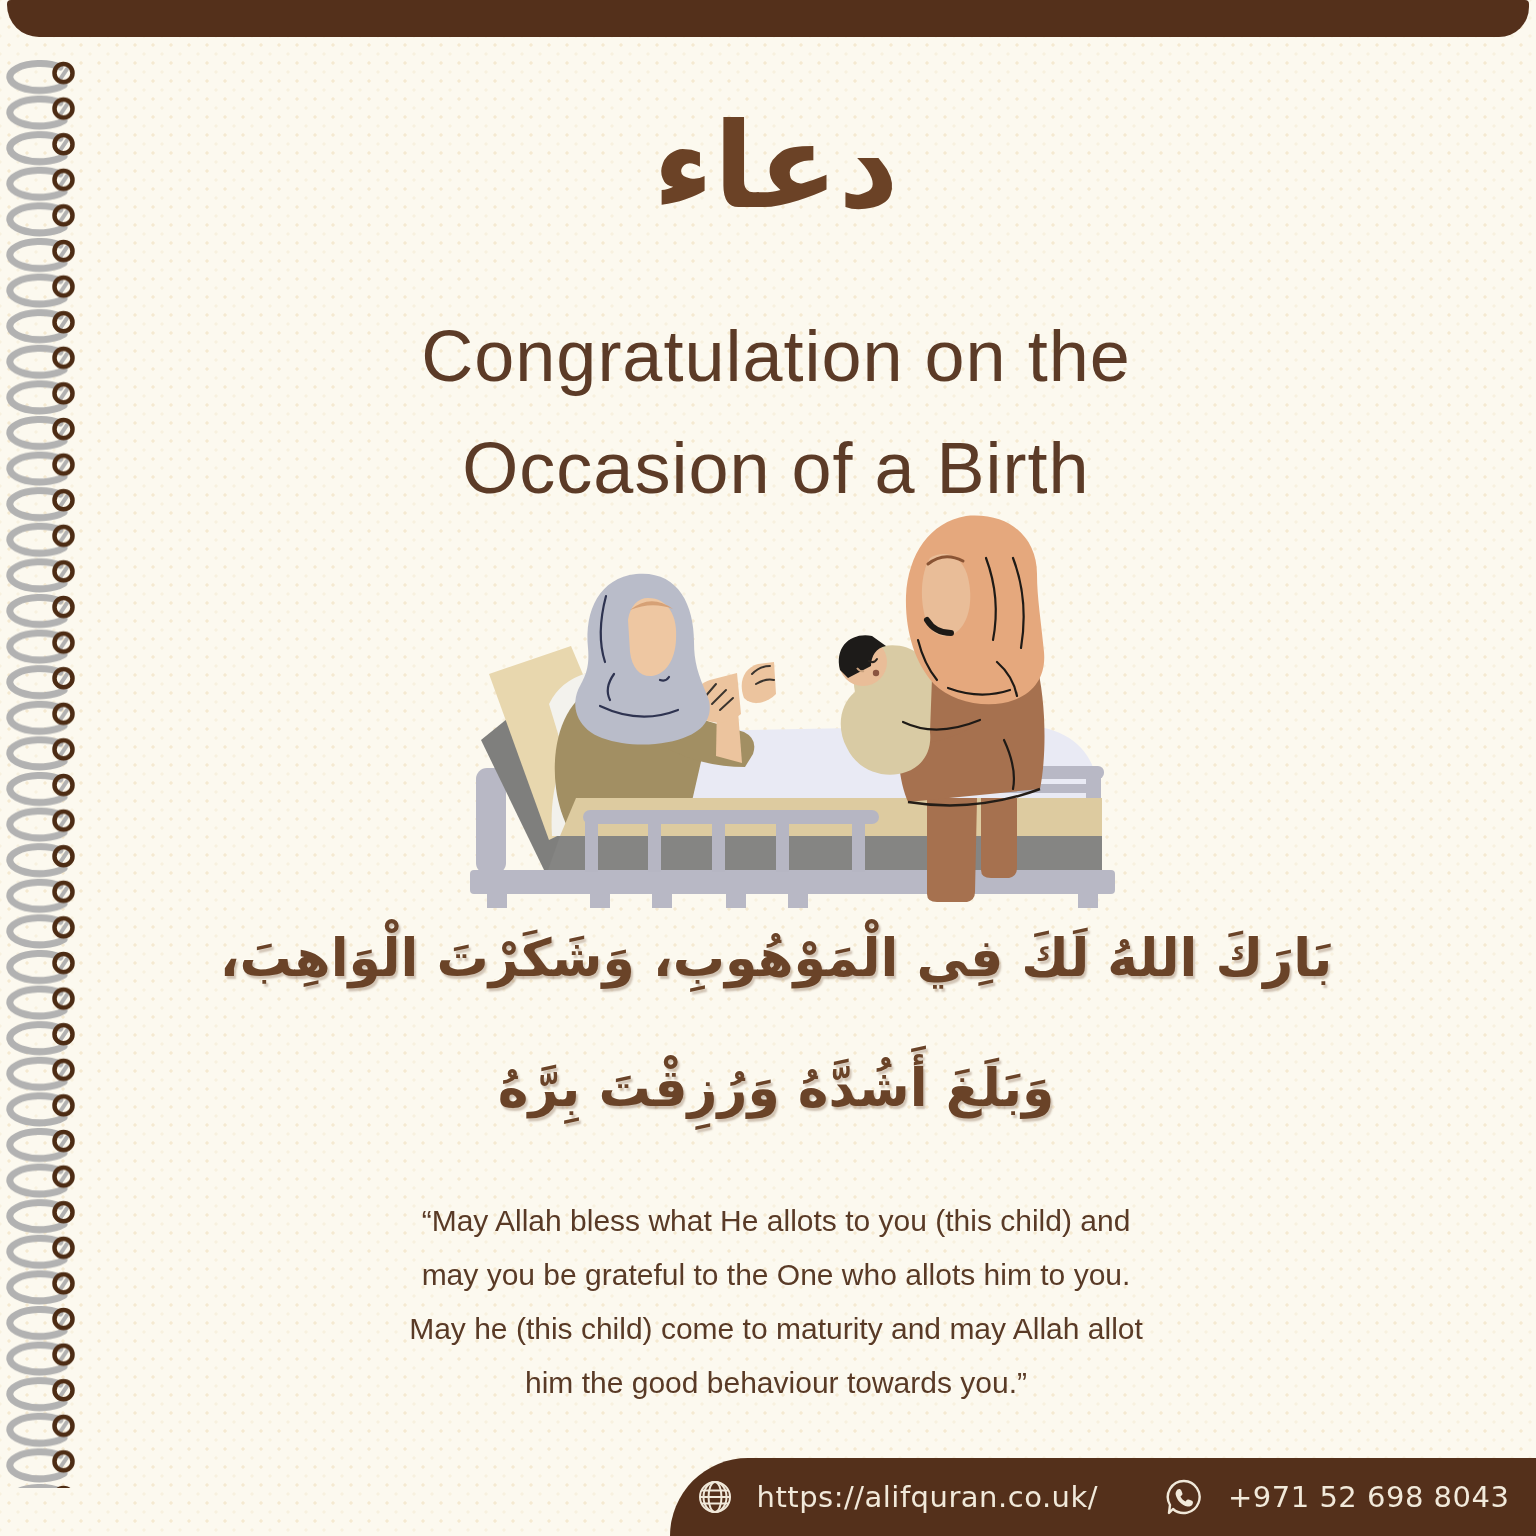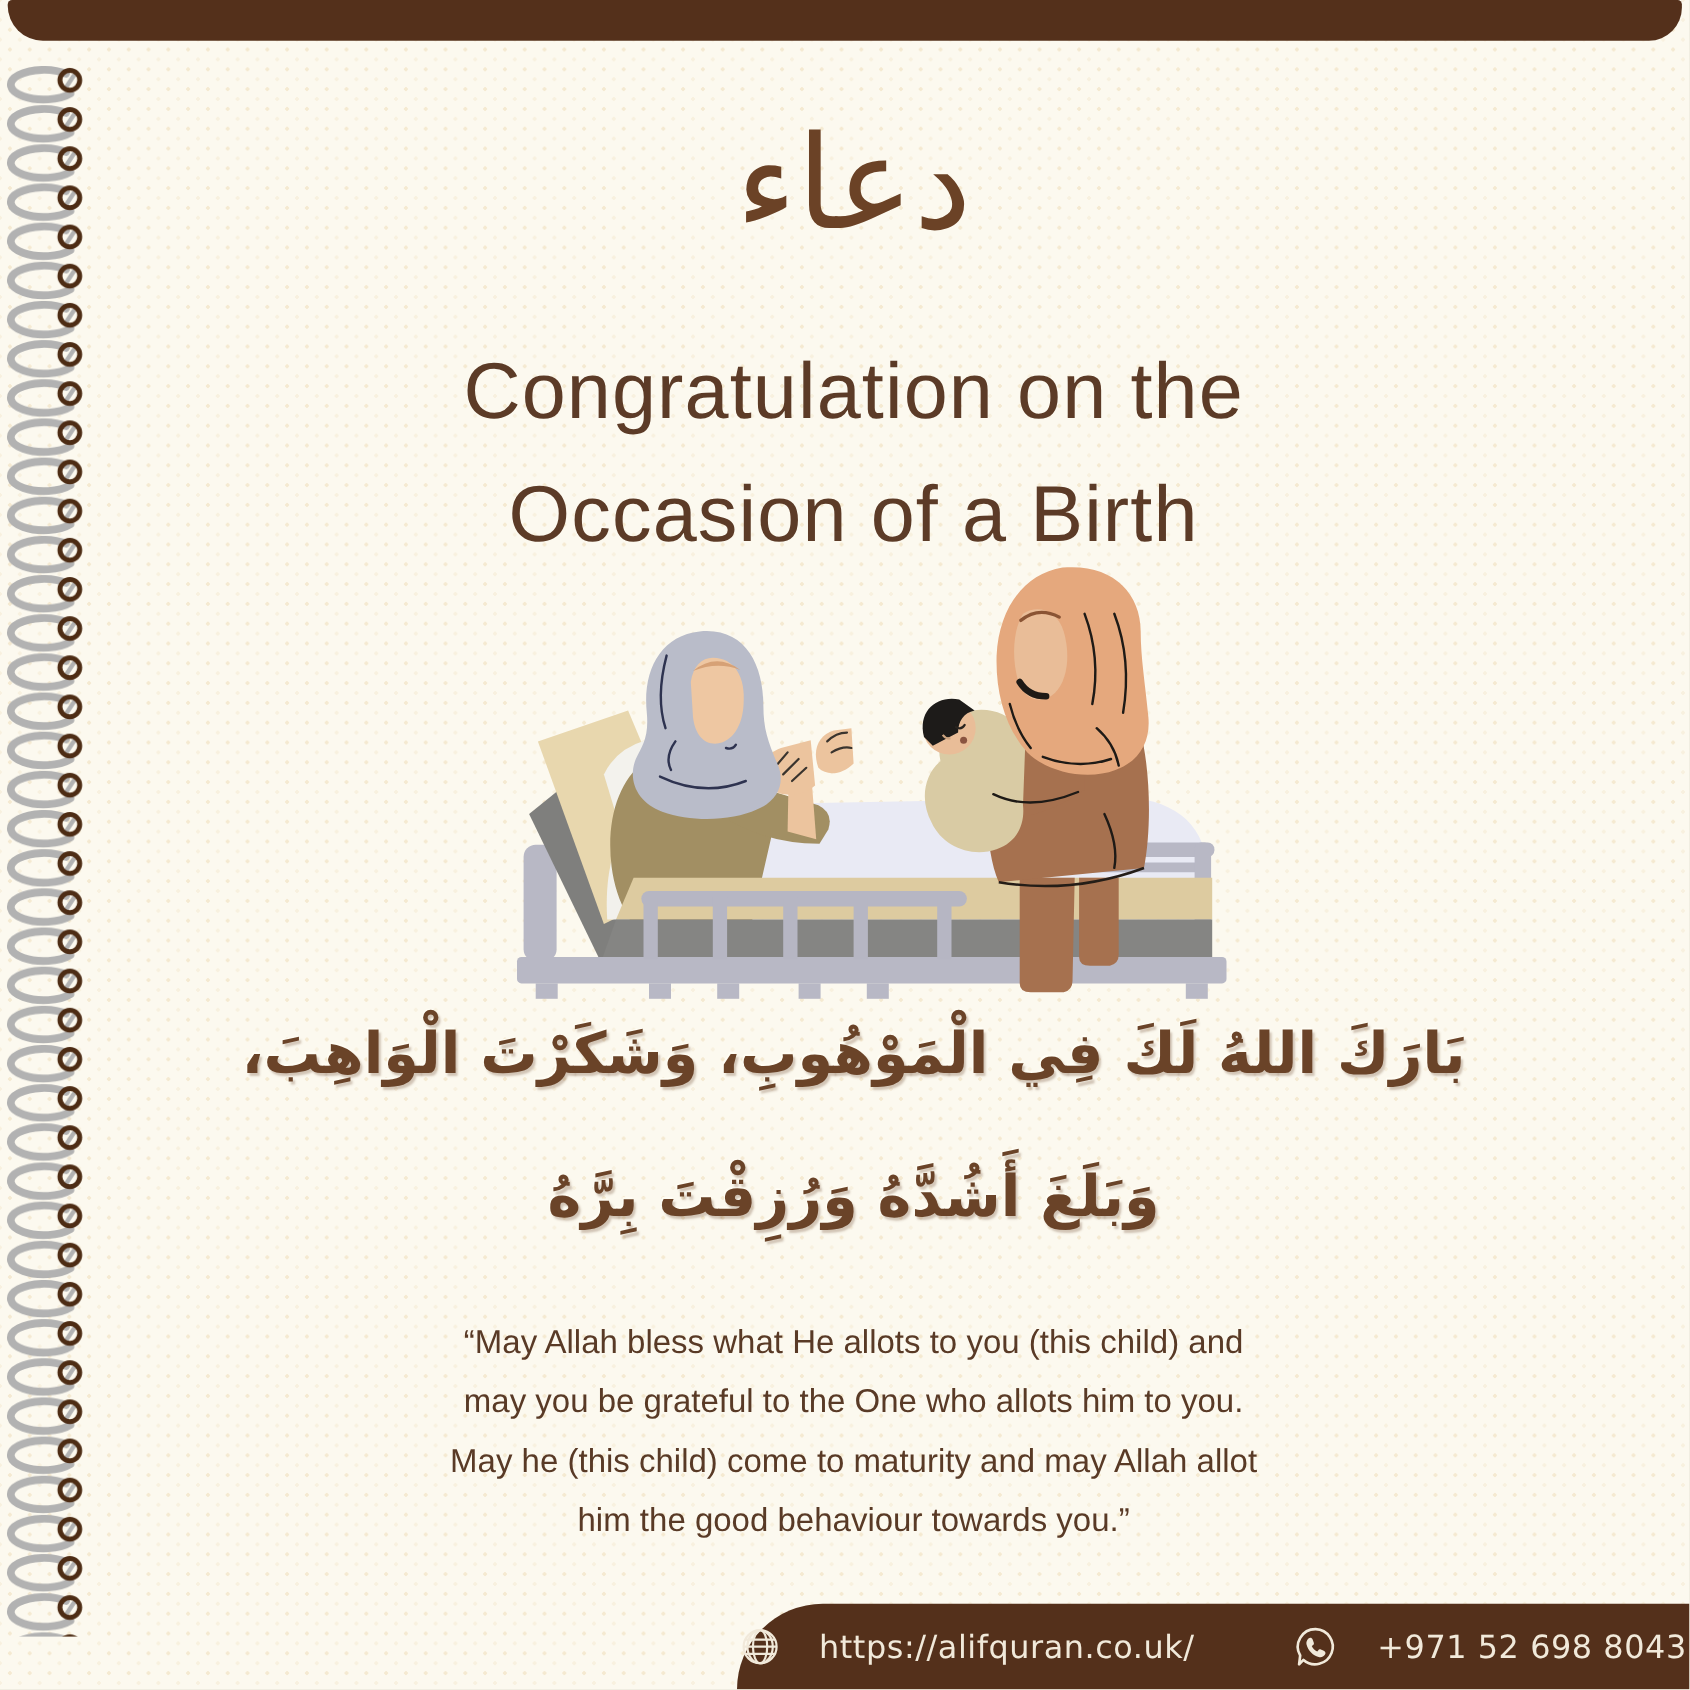--- a/index.html
+++ b/index.html
@@ -16,21 +16,21 @@
   .top-bar{
     position:absolute;left:7px;right:7px;top:0;height:37px;
     background:#54301b;border-radius:4px 4px 30px 32px;
   }
   .spiral{position:absolute;left:0;top:60px;}
   .content{position:absolute;left:64px;right:48px;top:0;text-align:center;}
   .arabic-title{
     position:absolute;left:0;right:0;top:96px;
     font-family:"DejaVu Sans",sans-serif;
     font-size:118px;line-height:1.2;color:#6b4226;
-    letter-spacing:.26em;direction:rtl;font-weight:normal;
+    letter-spacing:.26em;direction:rtl;font-weight:bold;
   }
   .english-title{
     position:absolute;left:0;right:0;top:300px;
     font-size:72px;line-height:112px;color:#5c3b27;font-weight:500;
     letter-spacing:1px;
   }
   .illustration{position:absolute;left:455px;top:503px;}
   .dua{
     position:absolute;left:0;right:0;
     font-family:"DejaVu Sans",sans-serif;direction:rtl;
@@ -42,21 +42,21 @@
   .translation{
     position:absolute;left:0;right:0;top:1194px;
     font-size:30px;line-height:54px;color:#593a26;font-weight:500;
   }
   .footer{
     position:absolute;right:0;bottom:0;left:670px;height:78px;
     background:#54301b;border-top-left-radius:95px;
     display:flex;align-items:center;justify-content:center;
     color:#f1e9da;font-family:"DejaVu Sans",sans-serif;font-size:29px;
   }
-  .footer .grp{display:flex;align-items:center;gap:36px;}
+  .footer .grp{display:flex;align-items:center;gap:24px;}
   .footer .txt{letter-spacing:.5px;}
   .footer svg{display:block;}
   .sp{width:18px;}
 </style>
 </head>
 <body>
 
 <div class="canvas">
 
   <div class="top-bar"></div>

